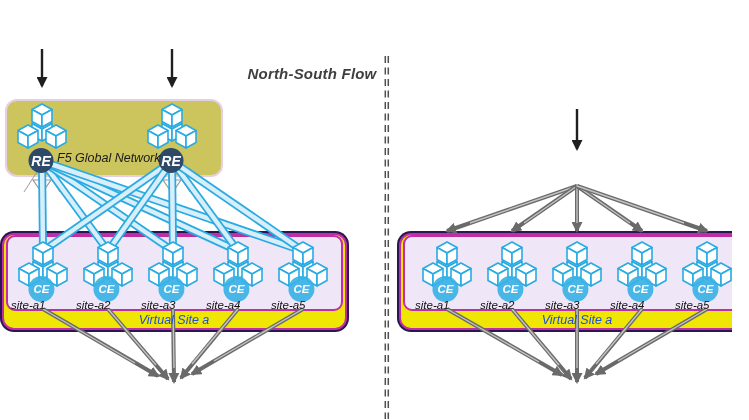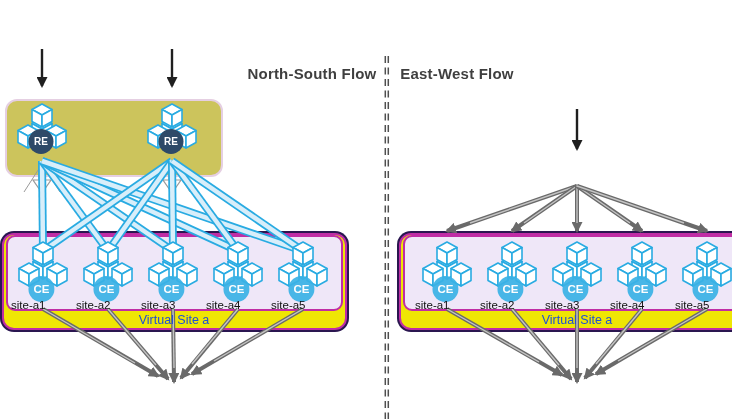--- a/index.html
+++ b/index.html
@@ -1,17 +1,17 @@
 <!DOCTYPE html>
 <html style="--cyan: #29abe2; --beam: #d8eefa; --olive: #ccc45c; --olive_border: #e5cfe2; --lavender: #efe7f8; --magenta: #c02da5; --dark_purple: #2a1650; --yellow: #efe604; --navy: #2e4a68; --ce_blue: #3ab2e6; --gray: #6a6a6a; --gray_light: #c4c4c4; --black: #1f1f1f; --dash: #4f4f4f; --title: #3f3f3f;"><head>
 <meta charset="utf-8">
 <style>
   html,body{margin:0;padding:0;background:#fff;}
   .stage{position:relative;width:732px;height:420px;background:#fff;overflow:hidden;
-         font-family:"Liberation Sans",sans-serif;}
+         font-family:"Liberation Sans",sans-serif;font-style:italic;}
 
   
   .flow-title{position:absolute;text-align:center;font-size:15px;font-weight:700;
               color:var(--title,#3f3f3f);letter-spacing:.2px;z-index:5;}
 
   
   .network-box{position:absolute;left:5px;top:99px;width:218px;height:78px;border-radius:12px;
                background:var(--olive,#ccc45c);border:2.5px solid var(--olive_border,#e5cfe2);
                box-sizing:border-box;z-index:1;}
   .site-outer{position:absolute;border-radius:12px;background:var(--yellow,#efe604);
@@ -32,38 +32,38 @@
   .thin{stroke:#9a9a9a;stroke-width:1;}
   .hollow{fill:#ffffff;stroke:#9a9a9a;stroke-width:1.2;}
   .mk-b{fill:var(--black,#1f1f1f);}
   .mk-g{fill:var(--gray,#6a6a6a);}
 
   
   .node{position:absolute;width:56px;height:70px;z-index:3;}
   .cube-face{fill:#ffffff;stroke:var(--cyan,#29abe2);stroke-width:1.6;stroke-linejoin:round;}
   .badge{position:absolute;left:50%;border-radius:50%;display:flex;align-items:center;
          justify-content:center;color:#fff;font-weight:700;z-index:4;}
-  .badge.re{width:25px;height:25px;top:26px;transform:translateX(-54%);
-            background:var(--navy,#2e4a68);font-size:10px;}
+  .badge.re{width:25px;height:25px;top:45px;transform:translateX(-54%);
+            background:var(--navy,#2e4a68);font-size:14px;}
   .badge.ce{width:26px;height:26px;top:35px;transform:translateX(-56%);
             background:var(--ce_blue,#3ab2e6);opacity:.92;font-size:11.5px;}
 
   .site-label{position:absolute;width:64px;text-align:left;font-size:11.5px;color:#111;z-index:5;}
   .gn-label{position:absolute;left:57px;top:151px;font-size:12.5px;color:#1a1a1a;
             white-space:nowrap;z-index:5;}
 </style>
 </head>
 <body>
 
 <div class="stage">
 
   <div class="flow-title" style="left:232px;top:65px;width:160px;">North-South Flow</div>
-  <div class="flow-title" style="left:397px;top:65px;width:120px;">East-West Flow</div>
 
   <div class="network-box"></div>
+  <div class="gn-label">F5 Global Network</div>
 
   <div class="site-outer" style="left:2px;top:233px;width:345px;height:97px;"></div>
   <div class="site-inner" style="left:6px;top:235px;width:337px;height:76px;"></div>
   <div class="band-label" style="left:114px;top:313px;">Virtual Site a</div>
 
   <div class="site-outer" style="left:399px;top:233px;width:346px;height:97px;"></div>
   <div class="site-inner" style="left:403px;top:235px;width:338px;height:76px;"></div>
   <div class="band-label" style="left:517px;top:313px;">Virtual Site a</div>
 
   <svg class="lines" width="749" height="420" viewBox="0 0 749 420">

